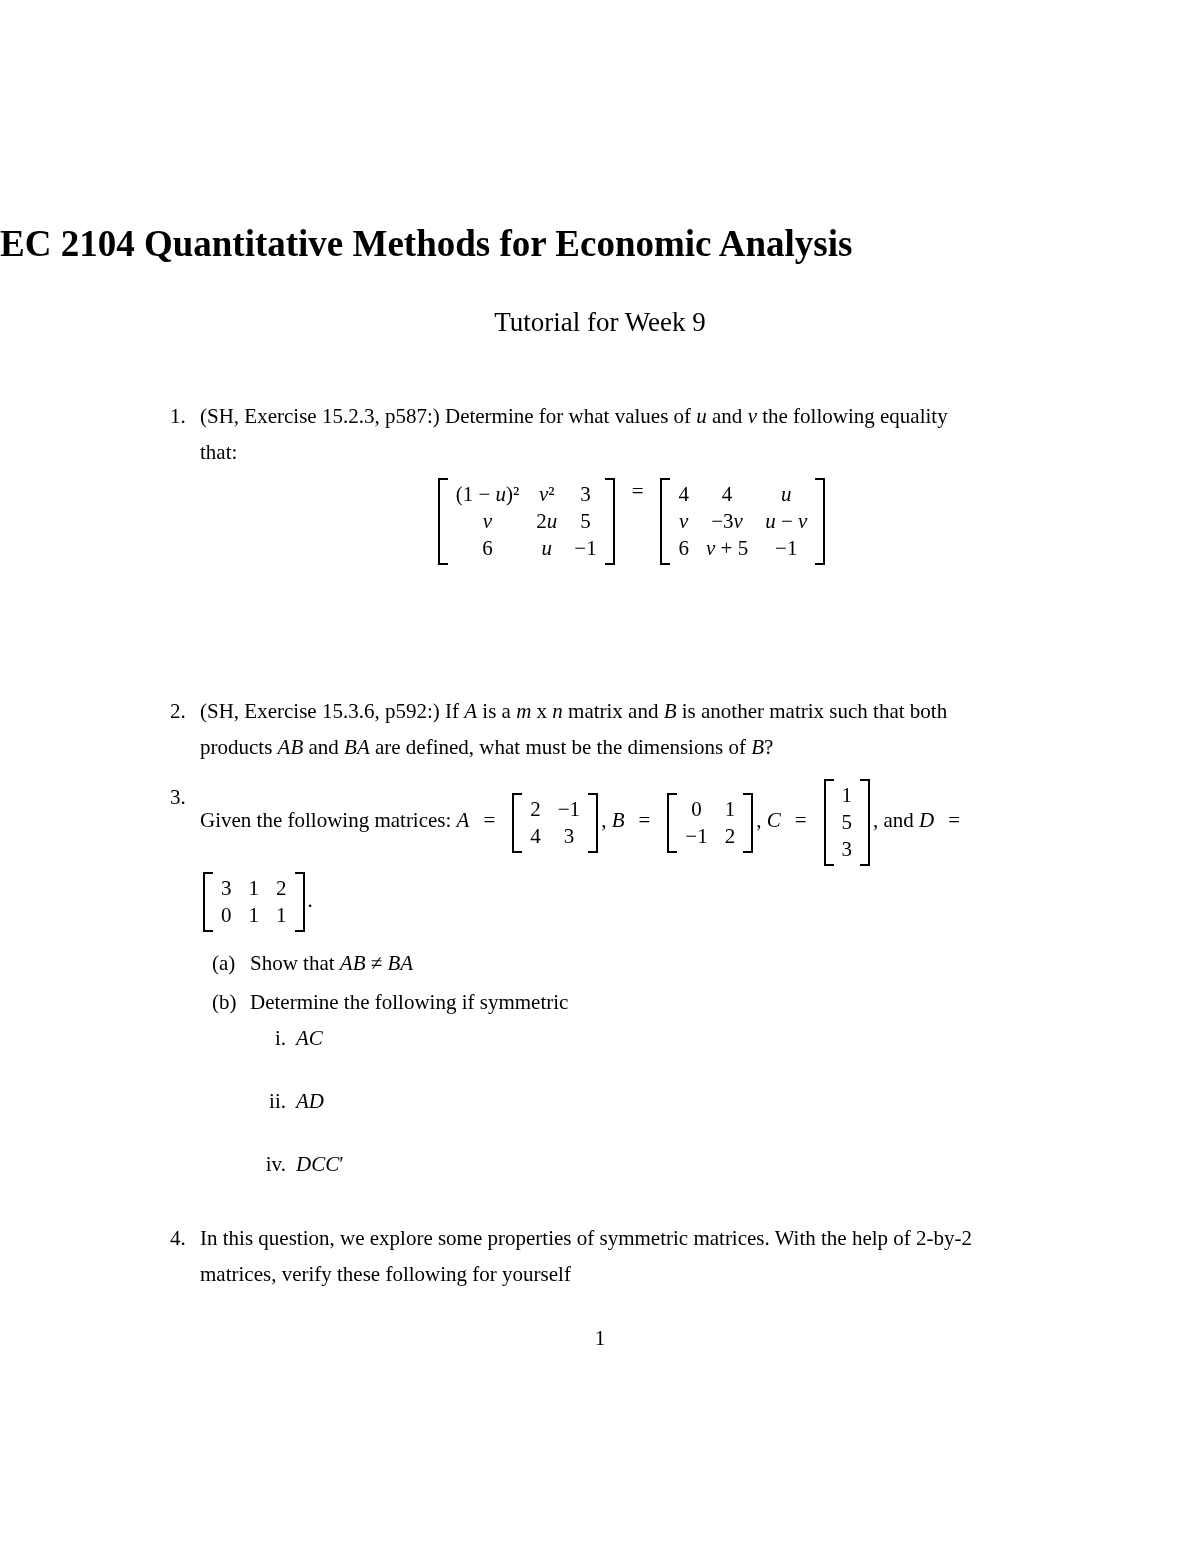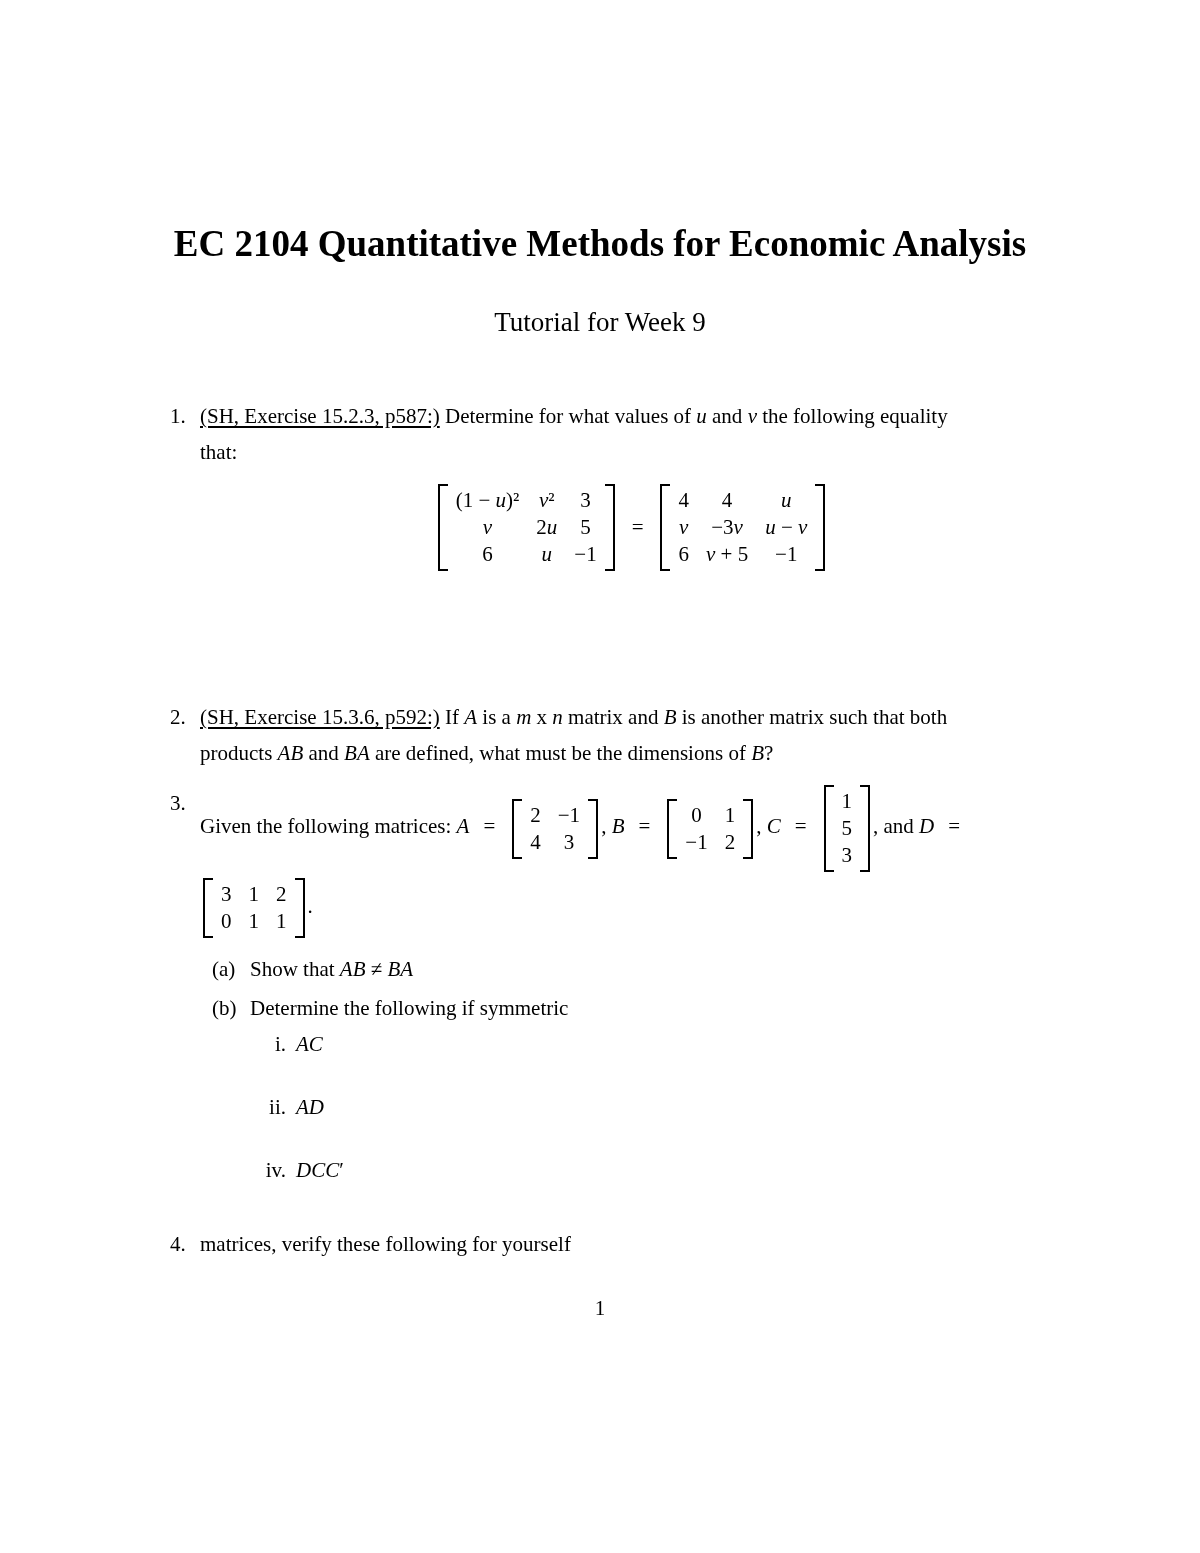--- a/index.html
+++ b/index.html
@@ -3,21 +3,21 @@
 <meta charset="utf-8">
 <style>
   html,body{margin:0;padding:0;background:#ffffff;}
   .page{
     width:1200px;height:1553px;background:#ffffff;color:#000;
     font-family:"Liberation Serif","DejaVu Serif",serif;
     font-size:21px;box-sizing:border-box;overflow:hidden;position:relative;
     padding-top:222px;
   }
   .doc-title{
-    margin:0;text-align:center;font-weight:bold;font-size:37px;line-height:44px;
+    margin:0;text-align:left;font-weight:bold;font-size:37px;line-height:44px;
   }
   .doc-subtitle{
     margin:42px 0 0 0;text-align:center;font-weight:normal;font-size:27px;line-height:28px;
   }
   .content{margin:0 137px 0 170px;}
   .problem{display:flex;align-items:flex-start;}
   .p1{margin-top:62px;}
   .p2{margin-top:128px;}
   .p3{margin-top:14px;}
   .p4{margin-top:43px;}
@@ -27,23 +27,23 @@
   
   i.mvar{font-style:italic;}
   .math{white-space:pre;}
   .eqsign{margin:0 14px;}
   .matrix{display:inline-flex;align-items:stretch;vertical-align:middle;margin:0 3px;}
   .br{width:8px;flex:0 0 8px;}
   .brl{border-left:2px solid #000;border-top:2px solid #000;border-bottom:2px solid #000;}
   .brr{border-right:2px solid #000;border-top:2px solid #000;border-bottom:2px solid #000;}
   .mgrid{display:grid;padding:3px 8px;column-gap:17px;align-content:center;}
   .mcell{text-align:center;line-height:27px;font-size:21px;white-space:pre;}
-  .ul{text-decoration:underline;text-underline-offset:3px;}
+  .ul{text-underline-offset:3px;}
   
-  .equation{display:flex;justify-content:center;align-items:center;margin-top:14px;line-height:27px;}
+  .equation{display:flex;justify-content:center;align-items:flex-start;margin-top:8px;line-height:27px;}
   
   .mline{line-height:27px;white-space:nowrap;}
   .dblock{margin-top:6px;}
   .sublist{margin-top:16px;margin-left:12px;}
   .subitem{display:flex;line-height:30px;}
   .subitem + .subitem{margin-top:9px;}
   .sublabel{width:38px;flex:0 0 38px;}
   .roman-list{margin-top:8px;margin-left:58px;}
   .roman{display:flex;line-height:26px;}
   .roman + .roman{margin-top:37px;}
@@ -176,20 +176,21 @@
             <div class="rlabel">iv.</div>
             <div class="rtext"><span class="math"><i class="mvar">DCC</i>′</span></div>
           </div>
         </div>
       </div>
     </div>
 
     <div class="problem p4">
       <div class="pnum">4.</div>
       <div class="pbody">
+        <div class="tline">In this question, we explore some properties of symmetric matrices. With the help of 2-by-2</div>
         <div class="tline">matrices, verify these following for yourself</div>
       </div>
     </div>
 
   </div>
 
   <div class="footer">1</div>
 </div>
 
 </body></html>

